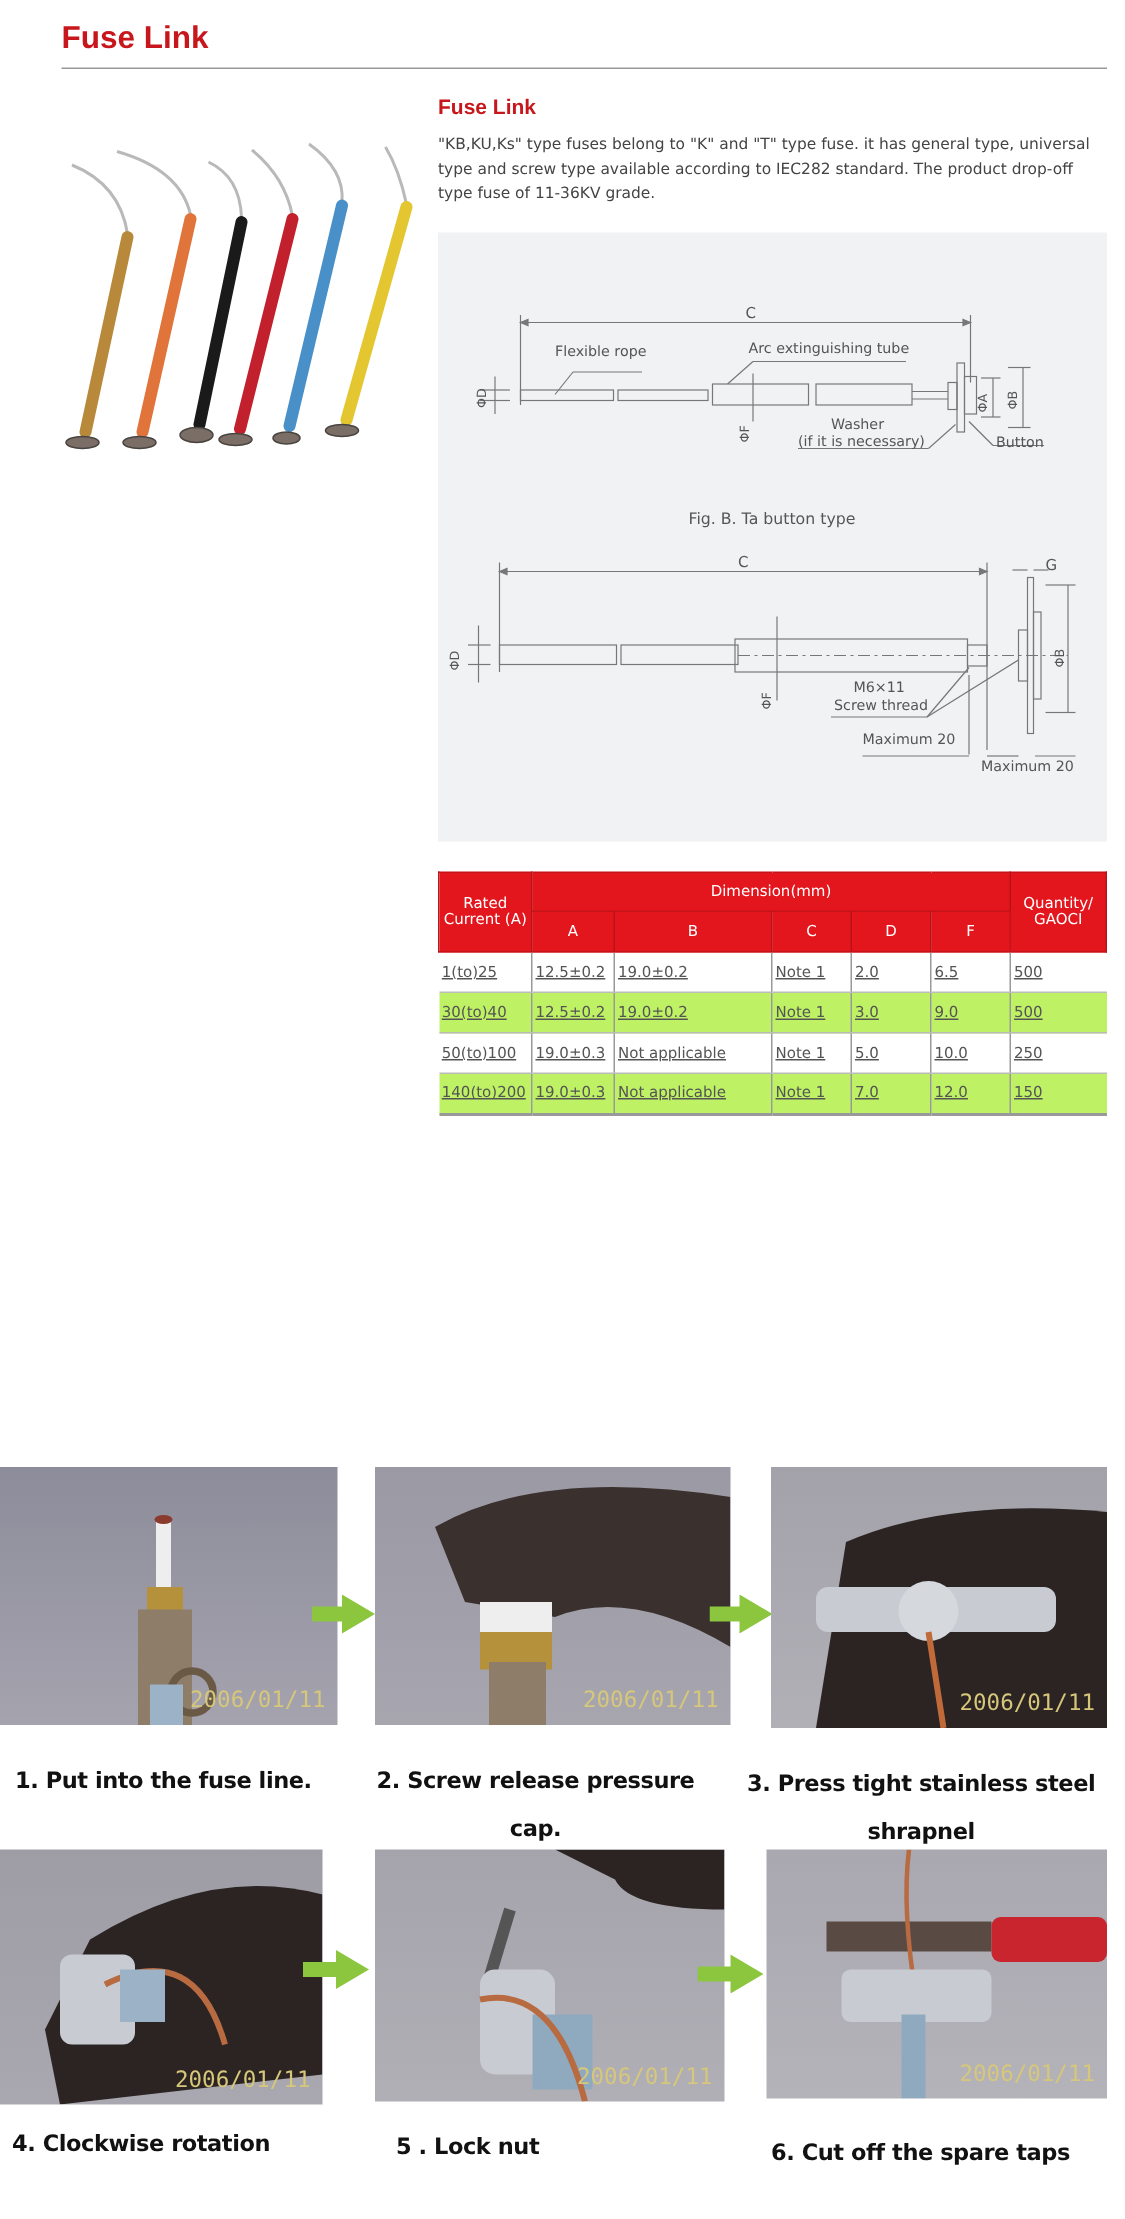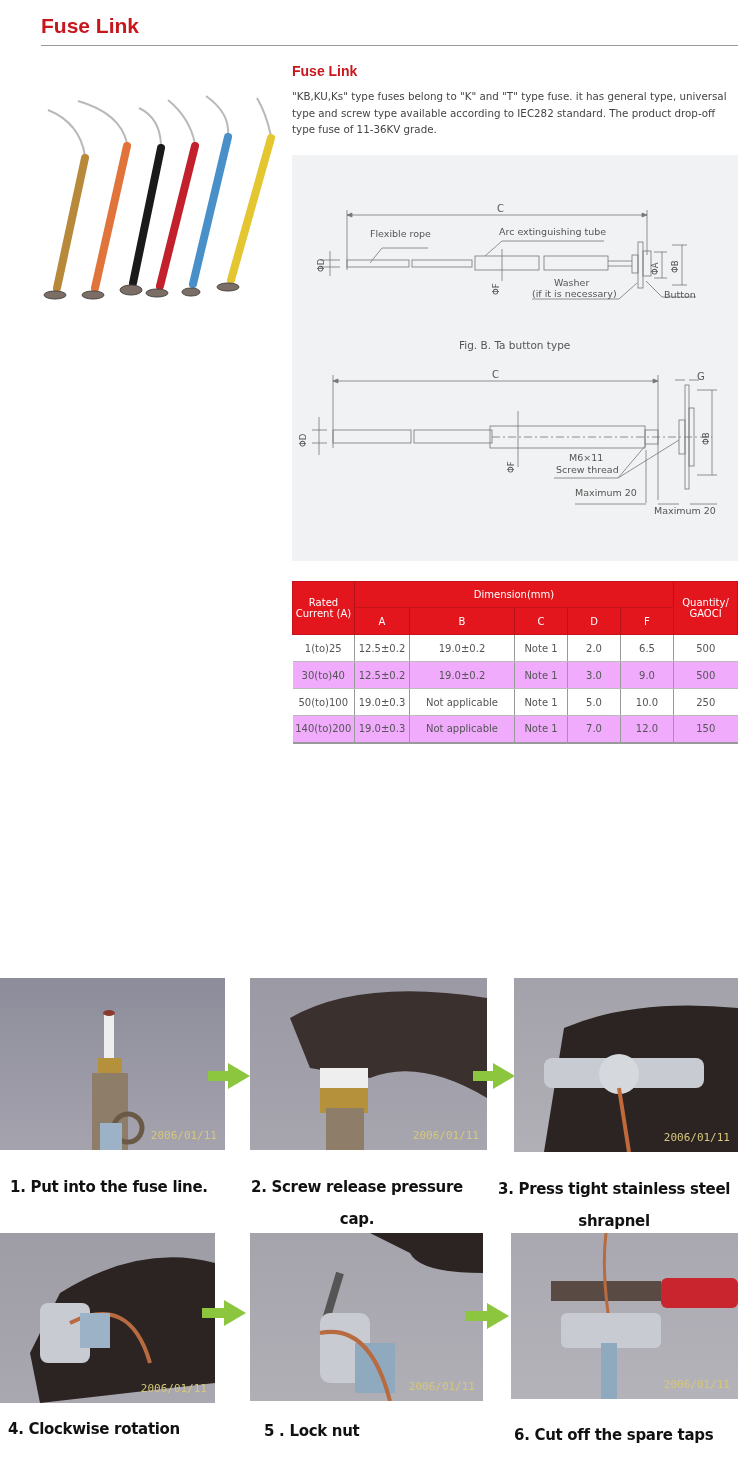--- a/index.html
+++ b/index.html
@@ -8,28 +8,28 @@
   .title-rule { position: absolute; left: 41px; top: 45px; width: 697px; height: 1px; background: #999; }
   .product-photo { position: absolute; left: 35px; top: 88px; width: 245px; height: 220px; }
   .section-title { position: absolute; left: 292px; top: 63px; font-size: 14px; font-weight: bold; color: #c8161d; }
   .desc { position: absolute; left: 292px; top: 88px; width: 445px; font-family: "DejaVu Sans", sans-serif; font-size: 10.3px; line-height: 16.5px; color: #444; }
   .diagram { position: absolute; left: 292px; top: 155px; width: 446px; height: 406px; background: #f1f2f3; }
   .diagram svg text { font-family: "DejaVu Sans", sans-serif; fill: #555; }
   .spec-table { position: absolute; left: 292px; top: 581px; width: 446px; border-collapse: collapse; font-family: "DejaVu Sans", sans-serif; font-size: 10px; }
   .spec-table th { background: #e4161d; color: #fff; font-weight: normal; text-align: center; border: 1px solid #c5131a; border-right: 1px solid #b71218; padding: 1px 2px; }
   .spec-table th.grp { height: 26px; }
   .spec-table th.sub { height: 27px; }
-  .spec-table td { height: 27px; text-align: center; color: #555; border-right: 1px solid #999; border-bottom: 1px solid #bbb; padding: 0 2px; }
+  .spec-table td { height: 27px; text-align: left; color: #555; border-right: 1px solid #999; border-bottom: 1px solid #bbb; padding: 0 2px; text-decoration: underline; }
   .spec-table td:last-child { border-right: none; }
-  .spec-table tr.alt td { background: #f0abfc; }
+  .spec-table tr.alt td { background: #bef264; }
   .spec-table tr:last-child td { border-bottom: 2px solid #999; }
   .step-photo { position: absolute; overflow: hidden; }
   .step-caption { position: absolute; font-family: "DejaVu Sans", sans-serif; font-weight: bold; font-size: 15px; line-height: 32px; color: #111; letter-spacing: -0.3px; text-align: center; }
   .arrow { position: absolute; }
-  .datestamp { position: absolute; right: 8px; bottom: 8px; font-family: "DejaVu Sans Mono", monospace; font-size: 11px; color: #d6c77a; }
+  .datestamp { position: absolute; right: 8px; bottom: 8px; font-family: "DejaVu Sans Mono", monospace; font-size: 15px; color: #d6c77a; }
 </style>
 </head>
 <body>
 
 <div class="page-title">Fuse Link</div>
 <div class="title-rule"></div>
 
 <div class="product-photo">
   <svg width="245" height="220" viewBox="0 0 245 220">
     <g stroke="#b9b9b9" stroke-width="2" fill="none">

